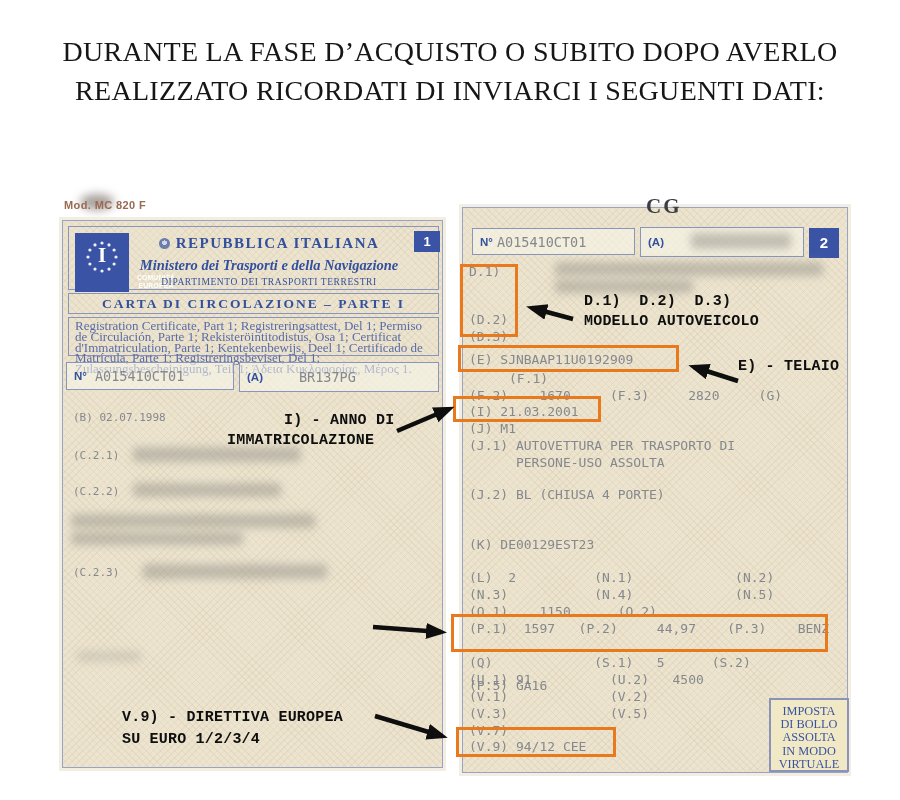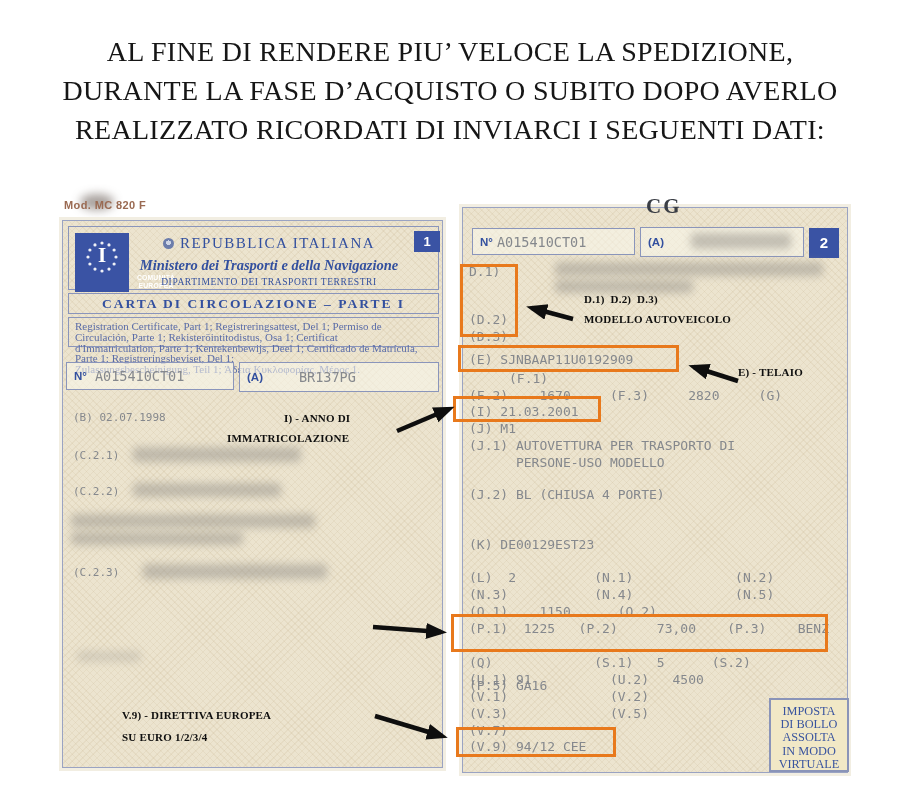--- a/index.html
+++ b/index.html
@@ -32,36 +32,36 @@
   .inner-box{position:absolute;border:1.5px solid var(--ink-border);}
 
   
   .eu-emblem{position:absolute;left:6px;top:6px;width:54px;height:59px;background:#3a53a4;}
   .eu-emblem .letter{position:absolute;left:0;top:10px;width:54px;text-align:center;
     color:#fff;font-family:"Liberation Serif",serif;font-size:21px;font-weight:bold;}
   .eu-emblem .t1,.eu-emblem .t2{position:absolute;width:54px;text-align:center;color:#fff;
     font-size:6.8px;font-weight:bold;letter-spacing:.2px;}
   .eu-emblem .t1{top:41px;} .eu-emblem .t2{top:49px;}
   .masthead{position:absolute;left:62px;top:8px;width:276px;text-align:center;color:var(--ink);}
-  .mh-title{font-family:"Liberation Serif",serif;font-weight:normal;font-size:15px;letter-spacing:1.5px;}
+  .mh-title{font-family:"Liberation Serif",serif;font-weight:bold;font-size:15px;letter-spacing:1.5px;}
   .mh-ministry{font-family:"Liberation Serif",serif;font-style:italic;font-weight:bold;font-size:14.5px;margin-top:5px;}
   .mh-dept{font-family:"Liberation Serif",serif;font-size:9.5px;letter-spacing:.6px;margin-top:3px;}
   .italy-emblem{display:inline-block;width:11px;height:11px;border-radius:50%;
     background:radial-gradient(circle at 50% 45%, #cfd6e6 0 30%, #6c7dab 31% 100%);
     vertical-align:-1px;margin-right:6px;}
   .pageno{position:absolute;background:#3a53a4;color:#fff;text-align:center;
     font-weight:bold;font-size:13px;}
   .pageno-1{left:345px;top:4px;width:26px;height:21px;line-height:21px;}
   .pageno-2{left:346px;top:20px;width:30px;height:30px;line-height:30px;font-size:15px;}
 
   .carta-box{left:5px;top:72px;width:371px;height:21px;text-align:center;
     font-family:"Liberation Serif",serif;font-weight:bold;font-size:13.5px;letter-spacing:2px;
     color:var(--ink);line-height:19px;}
-  .multi-box{left:5px;top:96px;width:371px;height:30px;padding:3px 6px;
-    font-family:"Liberation Serif",serif;font-size:11px;line-height:10.8px;color:#5a6ca8;}
+  .multi-box{left:5px;top:96px;width:371px;height:39px;padding:3px 6px;
+    font-family:"Liberation Serif",serif;font-size:13px;line-height:10.8px;color:#5a6ca8;}
 
   
   .trow{position:absolute;left:0;white-space:pre;font-family:"DejaVu Sans Mono","Liberation Mono",monospace;
     font-size:13px;color:var(--tw);}
   .rows-left .trow{left:10px;font-size:11px;}
   .rows-right .trow{left:6px;}
 
   .field-box{position:absolute;border:1.5px solid var(--ink-border);background:rgba(250,247,236,.55);
     display:flex;align-items:center;padding-left:7px;}
   .field-box .lbl{color:var(--ink);font-weight:bold;font-size:11.5px;margin-right:8px;}
@@ -81,40 +81,39 @@
 
   
   .hl{position:absolute;border:3.5px solid var(--hl);z-index:6;}
   .hl-d {left:460px;top:264px;width:58px;height:73px;}
   .hl-e {left:458px;top:345px;width:221px;height:27px;}
   .hl-i {left:453px;top:396px;width:148px;height:26px;}
   .hl-p {left:451px;top:614px;width:377px;height:38px;}
   .hl-v9{left:456px;top:727px;width:160px;height:30px;}
 
   
-  .note{position:absolute;font-family:Liberation Serif, serif;
-    font-weight:bold;font-size:11px;color:var(--black);letter-spacing:.2px;z-index:7;white-space:pre;}
+  .note{position:absolute;font-family:Liberation Mono, monospace;
+    font-weight:bold;font-size:15px;color:var(--black);letter-spacing:.2px;z-index:7;white-space:pre;}
   .note-d1{left:584px;top:293px;}
   .note-d2{left:584px;top:313px;}
-  .note-e{left:738px;top:366px;text-align:center;}
+  .note-e{left:738px;top:358px;text-align:center;}
   .note-i1{left:284px;top:412px;}
   .note-i2{left:227px;top:432px;}
   .note-p{left:140px;top:578px;line-height:20.4px;}
   .note-v1{left:122px;top:709px;}
   .note-v2{left:122px;top:731px;}
 
   .arrows{position:absolute;left:0;top:0;width:900px;height:800px;pointer-events:none;z-index:8;}
 </style>
 </head>
 <body>
 
 <div class="canvas">
 
   <div class="headline">
-      <div>AL FINE DI RENDERE PIU’ VELOCE LA SPEDIZIONE,</div>
       <div>DURANTE LA FASE D’ACQUISTO O SUBITO DOPO AVERLO</div>
       <div>REALIZZATO RICORDATI DI INVIARCI I SEGUENTI DATI:</div>
     </div>
 
   <div class="smudge"></div>
   <div class="mod-label">Mod. MC 820 F</div>
 
   <div class="page page-left">
 
     <div class="inner-box" style="left:5px;top:5px;width:371px;height:64px;">
@@ -194,27 +193,27 @@
     <div class="rows-right">
         <div class="trow" style="top: 56px;">D.1)</div>
         <div class="trow" style="top: 104px;">(D.2)</div>
         <div class="trow" style="top: 121px;">(D.3)</div>
         <div class="trow" style="top: 144px;">(E) SJNBAAP11U0192909</div>
         <div class="trow" style="top: 163px; margin-left: 40px;">(F.1)</div>
         <div class="trow" style="top: 180px;">(F.2)    1670     (F.3)     2820     (G)</div>
         <div class="trow" style="top: 196px;">(I) 21.03.2001</div>
         <div class="trow" style="top: 213px;">(J) M1</div>
         <div class="trow" style="top: 230px;">(J.1) AUTOVETTURA PER TRASPORTO DI</div>
-        <div class="trow" style="top: 247px;">      PERSONE-USO MODELLO</div>
+        <div class="trow" style="top: 247px;">      PERSONE-USO ASSOLTA</div>
         <div class="trow" style="top: 279px;">(J.2) BL (CHIUSA 4 PORTE)</div>
         <div class="trow" style="top: 329px;">(K) DE00129EST23</div>
         <div class="trow" style="top: 362px;">(L)  2          (N.1)             (N.2)</div>
         <div class="trow" style="top: 379px;">(N.3)           (N.4)             (N.5)</div>
         <div class="trow" style="top: 396px;">(O.1)    1150      (O.2)</div>
-        <div class="trow" style="top: 413px;">(P.1)  1225   (P.2)     73,00    (P.3)    BENZ</div>
+        <div class="trow" style="top: 413px;">(P.1)  1597   (P.2)     44,97    (P.3)    BENZ</div>
         <div class="trow" style="top: 430px; margin-top: 40px;">(P.5) GA16</div>
         <div class="trow" style="top: 447px;">(Q)             (S.1)   5      (S.2)</div>
         <div class="trow" style="top: 464px;">(U.1) 91          (U.2)   4500</div>
         <div class="trow" style="top: 481px;">(V.1)             (V.2)</div>
         <div class="trow" style="top: 498px;">(V.3)             (V.5)</div>
         <div class="trow" style="top: 515px;">(V.7)</div>
         <div class="trow" style="top: 531px;">(V.9) 94/12 CEE</div>
       </div>
 
     <div class="blur" style="left:92px;top:54px;width:268px;height:14px;"></div>

